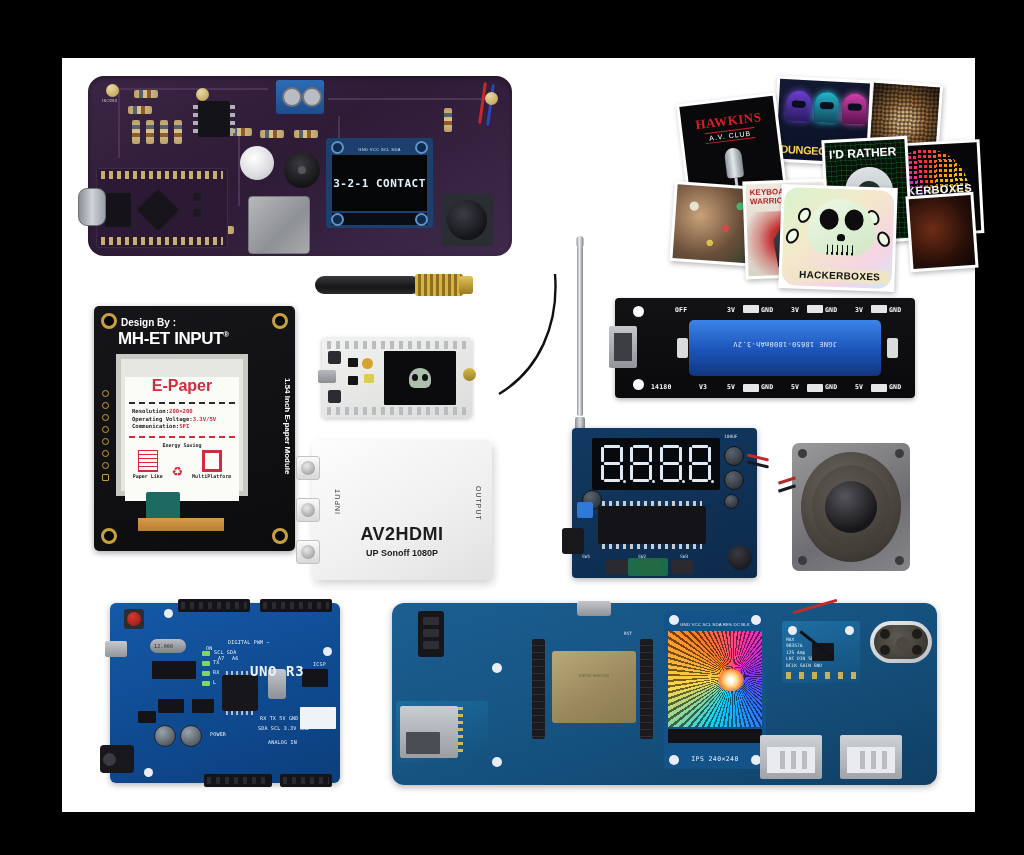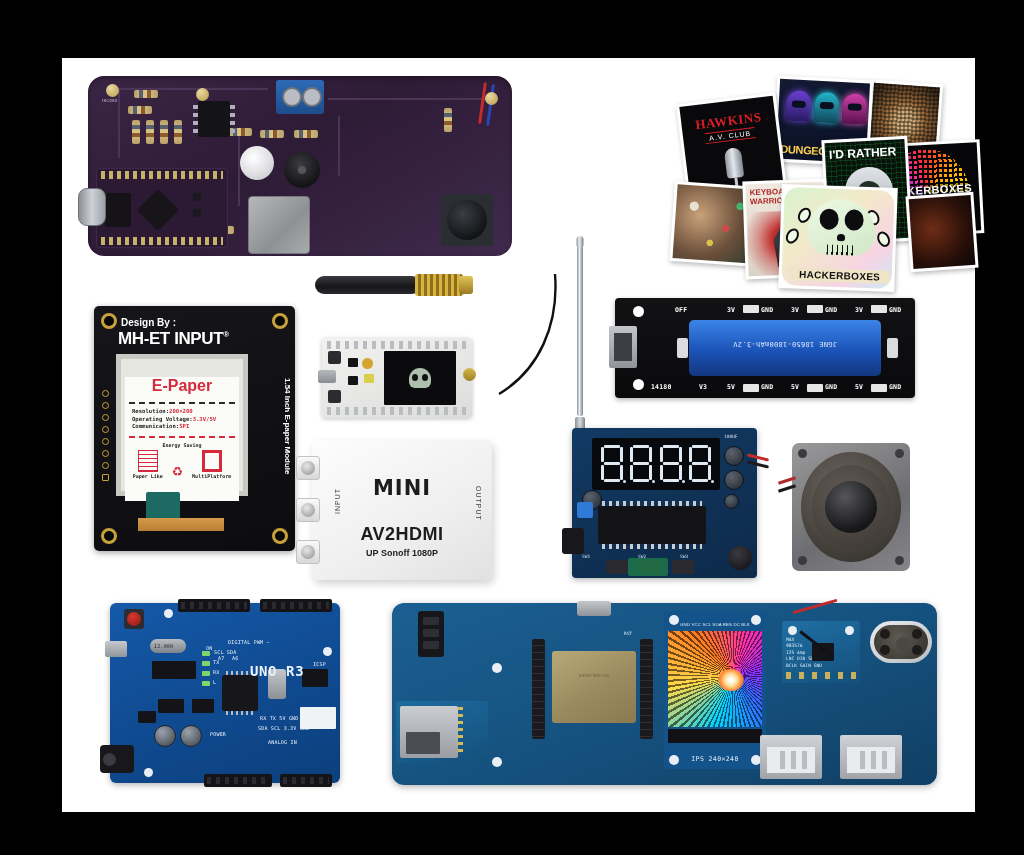--- a/index.html
+++ b/index.html
@@ -326,20 +326,31 @@
       <div class="shield"></div>
       <div class="nano">
         <div class="pads"></div>
           <div class="pads b"></div>
         <div class="sip"></div>
           <div class="mcu"></div>
         <div class="led" style="left:96px;top:24px;"></div>
         <div class="led" style="left:96px;top:40px;"></div>
       </div>
       <div class="usbc"></div>
+      <div class="oled">
+        <div class="hdr">GND VCC SCL SDA</div>
+        <div class="hole" style="left:5px;top:3px;"></div>
+        <div class="hole" style="right:5px;top:3px;"></div>
+        <div class="glass">
+          <span>3-2-1 CONTACT</span>
+        </div>
+        <div class="flex"></div>
+        <div class="hole" style="left:5px;bottom:2px;"></div>
+        <div class="hole" style="right:5px;bottom:2px;"></div>
+      </div>
       <div class="joyst"></div>
       <div class="wirer" style="right:28px;top:6px;transform:rotate(8deg);"></div>
       <div class="wireb" style="right:20px;top:8px;transform:rotate(8deg);"></div>
       <div class="cap-t" style="right:14px;top:16px;"></div>
     </div>
 
 
     <div class="obj" id="stickers">
       <div class="stk s-pix">
           <div class="in"></div>
@@ -566,21 +577,20 @@
       <div style="position:absolute;left:100px;bottom:4px;width:22px;height:14px;background:#2a2a30;border-radius:2px;"></div>
       <div style="position:absolute;left:56px;bottom:2px;width:40px;height:18px;background:#1f7a4a;border-radius:2px;opacity:.8;"></div>
     </div>
 
     <div class="obj" id="av">
       <div class="rca" style="top:16px;"></div>
       <div class="rca" style="top:58px;"></div>
       <div class="rca" style="top:100px;"></div>
       <div class="vin">INPUT</div>
       <div class="vout">OUTPUT</div>
-      <div class="mini">MINI</div>
       <div class="main">AV2HDMI</div>
       <div class="sub">UP Sonoff 1080P</div>
     </div>
 
     <div class="obj" id="spk">
       <div class="frame">
           <i style="left:6px;top:6px;"></i>
           <i style="right:6px;top:6px;"></i>
           <i style="left:6px;bottom:6px;"></i>
           <i style="right:6px;bottom:6px;"></i>

